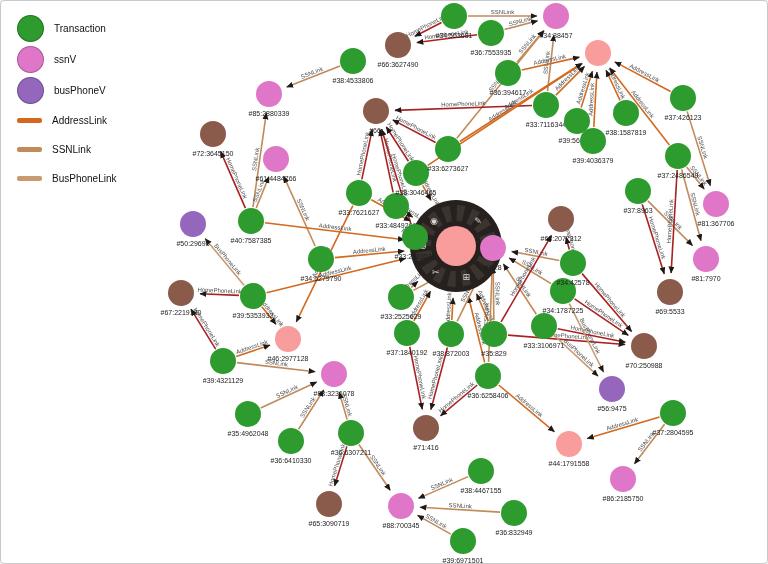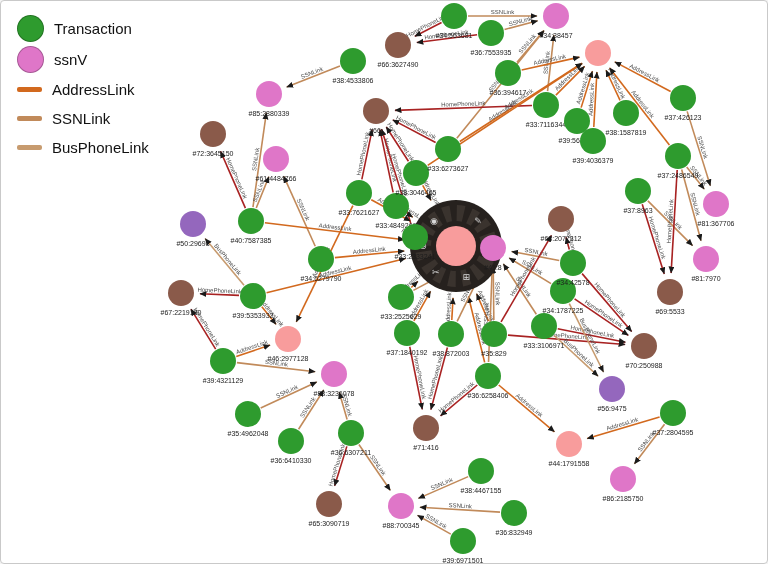--- a/index.html
+++ b/index.html
@@ -14,21 +14,21 @@
     position:absolute;left:16px;top:14px;z-index:5;
   }
   .legend-item{display:flex;align-items:center;margin-bottom:4px;cursor:pointer;}
   .legend-swatch-circle{
     width:25px;height:25px;border-radius:50%;margin-right:10px;flex:0 0 auto;
   }
   .legend-swatch-line{
     width:25px;height:5px;border-radius:2px;margin-right:10px;flex:0 0 auto;
   }
   .legend-item.link{height:25px;}
-  .legend-label{font-size:15px;color:#111;white-space:nowrap;}
+  .legend-label{font-size:10px;color:#111;white-space:nowrap;}
   .edge-label{font-size:6px;fill:#4a4a4a;}
   .node-label{font-size:7px;fill:#1c1c1c;}
   .ring-icon{font-size:9px;fill:#d8d8d8;}
 </style>
 </head>
 <body>
 
 <div class="canvas">
   <svg id="graph" width="766" height="562" viewBox="0 0 766 562">
       <defs>
@@ -331,20 +331,24 @@
     </svg>
   <div class="legend" id="legend">
       <div class="legend-item">
         <span class="legend-swatch-circle" style="background: rgb(46, 155, 46); border: 1px solid rgba(0, 0, 0, 0.25);"></span>
         <span class="legend-label">Transaction</span>
       </div>
       <div class="legend-item">
         <span class="legend-swatch-circle" style="background: rgb(223, 118, 200); border: 1px solid rgba(0, 0, 0, 0.25);"></span>
         <span class="legend-label">ssnV</span>
       </div>
+      <div class="legend-item">
+        <span class="legend-swatch-circle" style="background: rgb(148, 103, 189); border: 1px solid rgba(0, 0, 0, 0.25);"></span>
+        <span class="legend-label">busPhoneV</span>
+      </div>
       <div class="legend-item link">
         <span class="legend-swatch-line" style="background: rgb(210, 105, 30);"></span>
         <span class="legend-label">AddressLink</span>
       </div>
       <div class="legend-item link">
         <span class="legend-swatch-line" style="background: rgb(193, 138, 90);"></span>
         <span class="legend-label">SSNLink</span>
       </div>
       <div class="legend-item link">
         <span class="legend-swatch-line" style="background: rgb(199, 155, 111);"></span>

